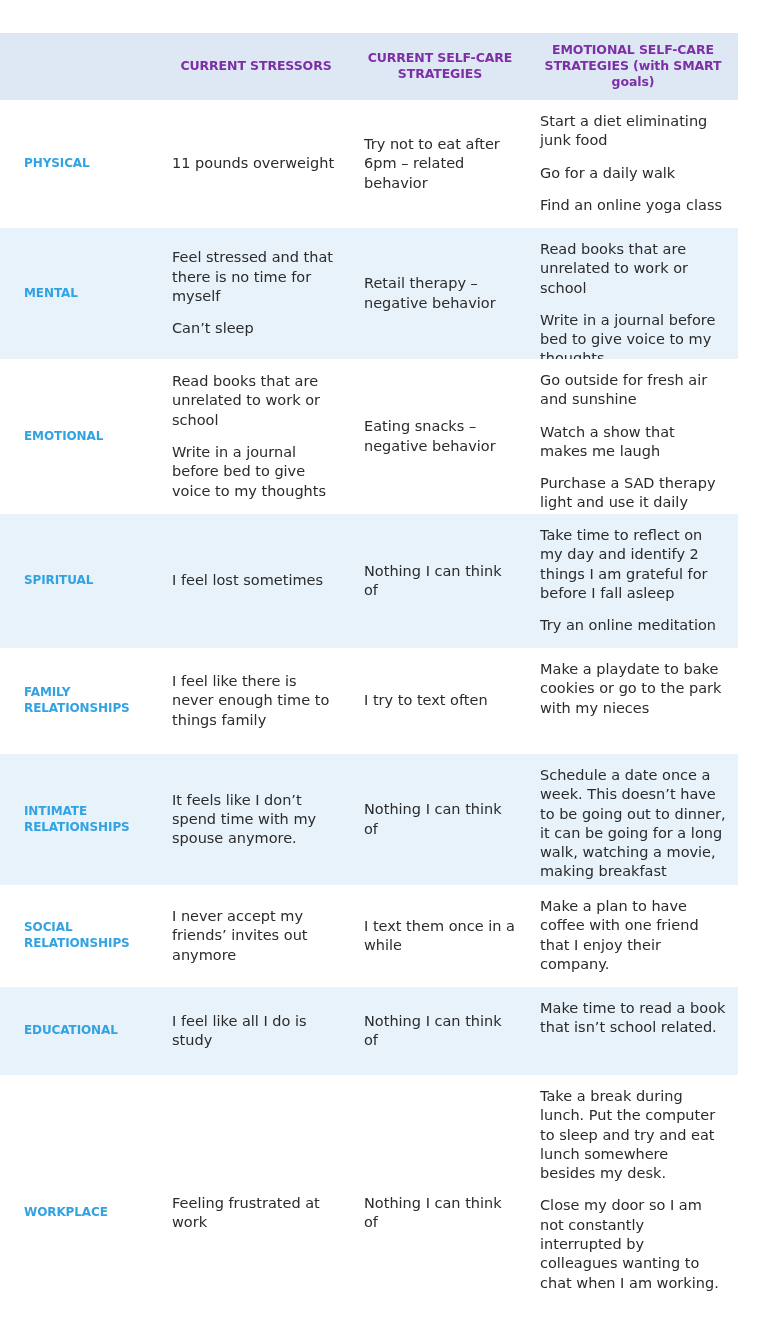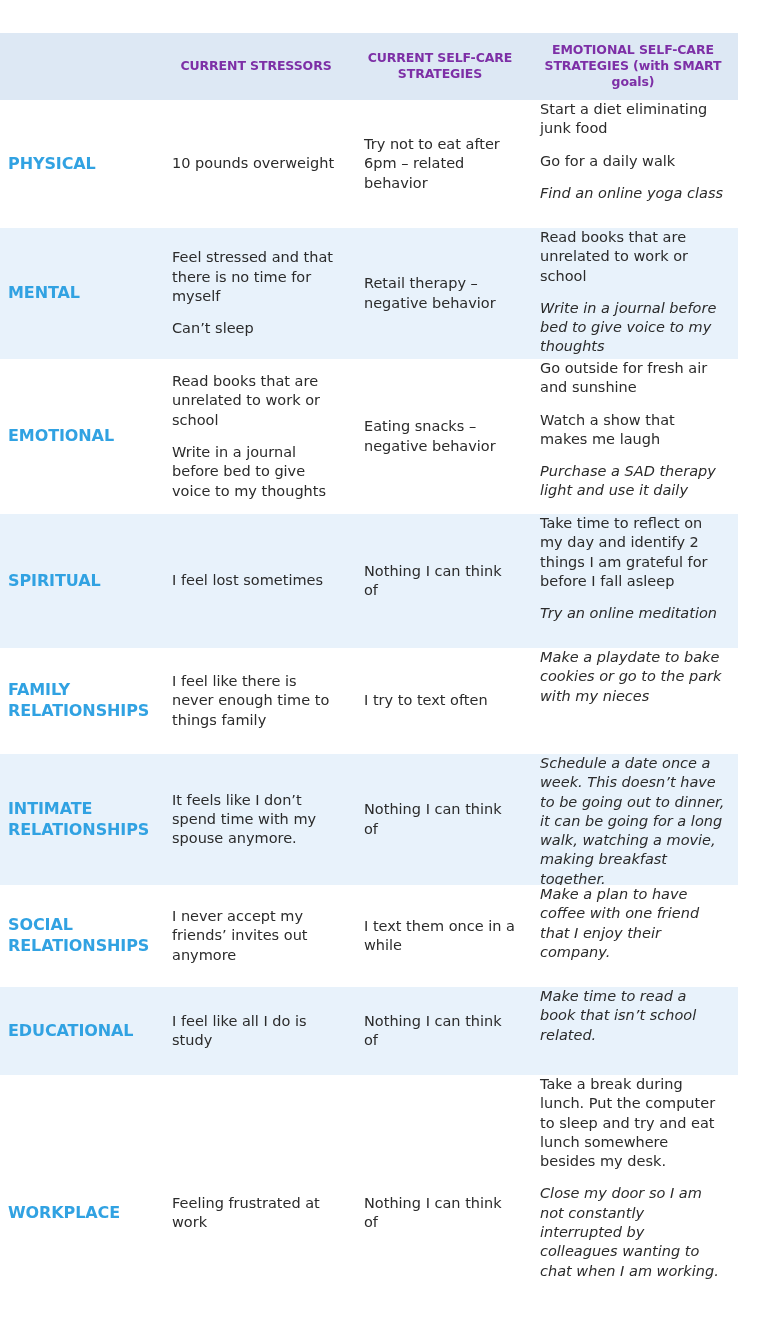--- a/index.html
+++ b/index.html
@@ -73,47 +73,47 @@
     color: #2b2b2b;
     font-family: "DejaVu Sans", sans-serif;
   }
 
   tbody tr.shade td { background: #e8f2fb; }
   tbody tr.plain td { background: #ffffff; }
 
   td.label {
     color: #31a2e2;
     font-weight: bold;
-    font-size: 16px;
+    font-size: 12px;
     line-height: 1.3;
     letter-spacing: -0.1px;
-    padding-left: 8px;
+    padding-left: 24px;
     padding-right: 6px;
     text-transform: uppercase;
   }
 
   
   td.additional {
     position: relative;
     padding: 0;
     vertical-align: top;
   }
   td.additional .overflow {
     position: absolute;
     left: 12px;
-    top: 0;
+    top: 12px;
     width: 186px;
   }
   td.additional .overflow .para {
     margin: 0 0 13px 0;
     font-size: 14.5px;
     line-height: 1.33;
     color: #2b2b2b;
   }
-  td.additional .overflow .para:last-child { margin-bottom: 0; font-style: italic; }
+  td.additional .overflow .para:last-child { margin-bottom: 0; }
 
   td.cell .para {
     margin: 0 0 13px 0;
   }
   td.cell .para:last-child { margin-bottom: 0; }
 </style>
 </head>
 <body>
 
 <div class="page">
@@ -130,21 +130,21 @@
           <th class="h-blank"></th>
           <th>CURRENT STRESSORS</th>
           <th>CURRENT SELF-CARE STRATEGIES</th>
           <th>EMOTIONAL SELF-CARE STRATEGIES (with SMART goals)</th>
         </tr>
       </thead>
       <tbody id="plan-body">
           <tr class="plain" style="height: 128px;">
             <td class="label">PHYSICAL</td>
             <td class="cell">
-              <div class="para">10 pounds overweight</div>
+              <div class="para">11 pounds overweight</div>
             </td>
             <td class="cell">
               <div class="para">Try not to eat after 6pm – related behavior</div>
             </td>
             <td class="additional">
               <div class="overflow">
                 <div class="para">Start a diet eliminating junk food</div>
                 <div class="para">Go for a daily walk</div>
                 <div class="para">Find an online yoga class</div>
               </div>

